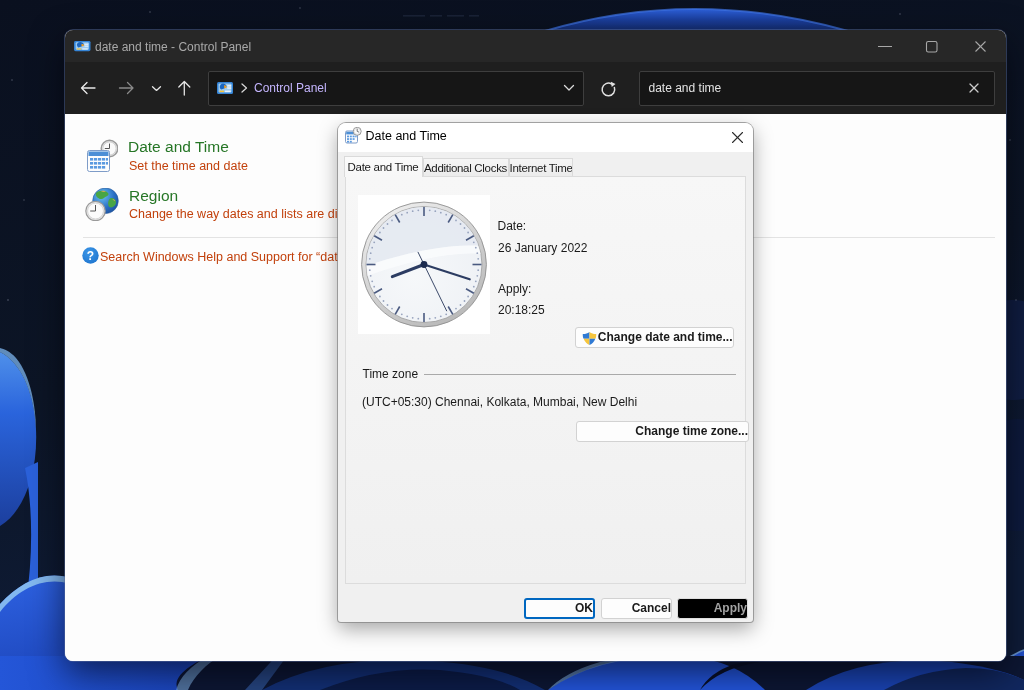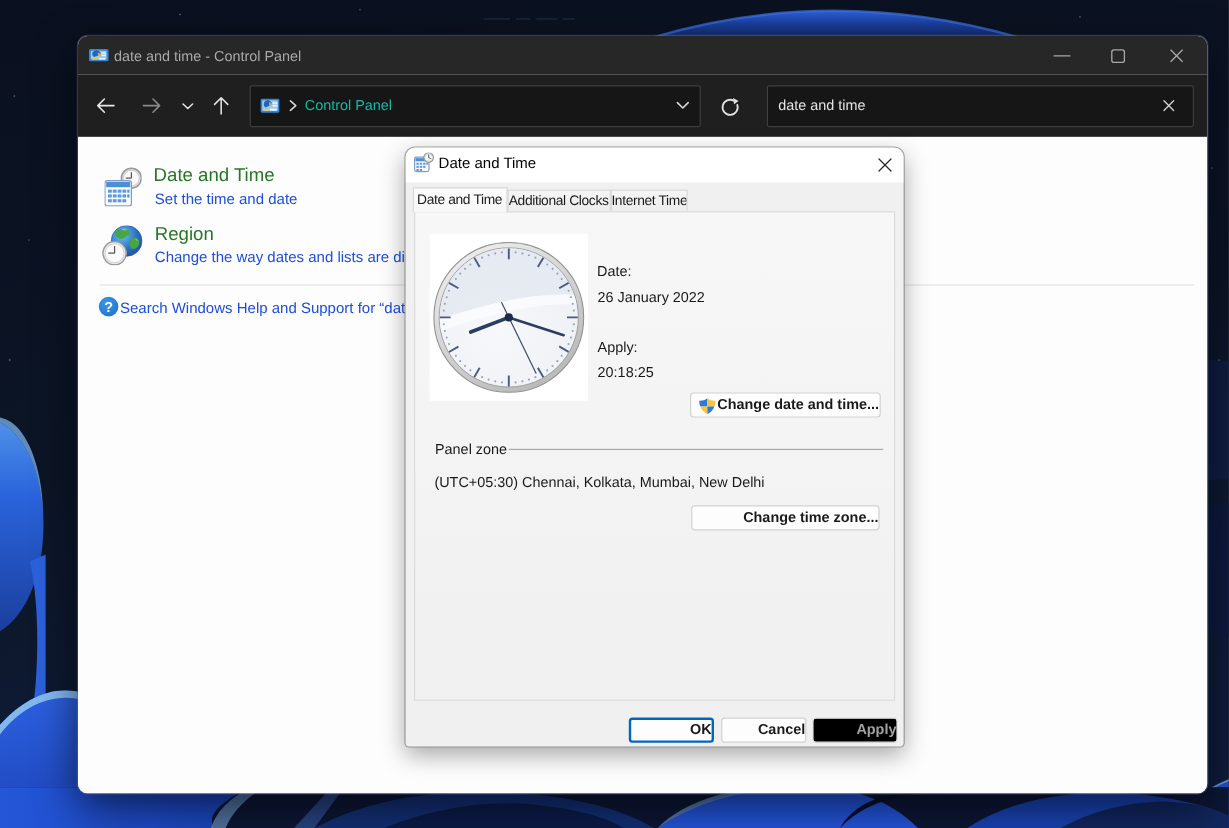--- a/index.html
+++ b/index.html
@@ -8,21 +8,21 @@
   .abs { position:absolute; }
   #wall { position:absolute; left:0; top:0; }
   #win { position:absolute; left:37px; top:30px; width:941px; height:631px;
     border-radius:8px; overflow:hidden; background:#fdfdfd;
     box-shadow:0 0 0 1px rgba(90,110,160,0.45), 0 12px 34px rgba(0,0,8,0.6);margin-left:28px; }
   #titlebar { position:absolute; left:0; top:0; width:941px; height:32px; background:#272727; }
   #navbar { position:absolute; left:0; top:32px; width:941px; height:82px; background:#1f1f1f; }
   #content { position:absolute; left:0; top:84px; width:941px; height:547px; background:#fdfdfd; }
   .navbox { position:absolute; top:8.5px; height:35px; background:#161616; border:1px solid #3e3e3e; border-radius:2px; }
   .ghead { position:absolute; color:#267626; font-size:15.5px; line-height:15.5px; white-space:nowrap; }
-  .blink { position:absolute; color:#1d4ed8; font-size:12.5px; line-height:13px; white-space:nowrap; }
+  .blink { position:absolute; color:#c2410c; font-size:12.5px; line-height:13px; white-space:nowrap; }
   #dlg { position:absolute; left:338px; top:123px; width:415px; height:499px;
     background:#f0f0f0; border-radius:8px 8px 3px 3px; overflow:hidden; font-size:12px; color:#1a1a1a;
     box-shadow:0 0 0 1px rgba(130,130,130,0.7), 0 7px 20px rgba(0,0,0,0.35); }
   #dlg .t { position:absolute; white-space:nowrap; line-height:14px; }
   .tab { position:absolute; border:1px solid #dadada; border-bottom:none; background:linear-gradient(#f5f5f5,#ececec);
     font-size:11.5px; letter-spacing:-0.3px; text-align:center; white-space:nowrap; overflow:hidden; }
   #tabpanel { position:absolute; left:6.5px; top:52.5px; width:401px; height:408.5px;
     background:linear-gradient(#f7f7f7,#f0f0f0); border:1px solid #dcdcdc; }
   .btn { position:absolute; background:#fdfdfd; border:1px solid #d2d2d2; border-radius:3px;
     font-size:12px; color:#1a1a1a; text-align:right; line-height:19px; height:21px;font-weight:bold; }
@@ -146,21 +146,21 @@
       <path d="M4.2,7.6 A3.4,3.4 0 1 1 9.6,4.8 L7.2,6.4 Z" fill="#1b66c0"></path>
       <path d="M7.2,2.9 A3.4,3.4 0 0 1 10,5.3 L7.2,6.4 Z" fill="#f0a028"></path>
       <rect x="10.2" y="3.2" width="4" height="1.3" fill="#eef6fc"></rect>
       <rect x="10.2" y="5.4" width="4" height="1.3" fill="#eef6fc"></rect>
       <rect x="2.6" y="8.6" width="4.4" height="1.5" fill="#f5c33c"></rect>
       <rect x="8" y="8.6" width="5.6" height="1.5" fill="#eaf4fc"></rect>
     </svg>
     <svg class="abs" style="left:174.5px;top:21px;" width="8" height="10" viewBox="0 0 8 10">
       <path d="M2,1 L6.5,5 L2,9" stroke="#d6d6d6" stroke-width="1.3" fill="none" stroke-linecap="round" stroke-linejoin="round"></path>
     </svg>
-    <div class="abs" style="left:189px;top:19px;font-size:12px;color:#14b8a6;">Control Panel</div>
+    <div class="abs" style="left:189px;top:19px;font-size:12px;color:#c4b5fd;">Control Panel</div>
     <svg class="abs" style="left:497.5px;top:22px;" width="12" height="8" viewBox="0 0 12 8">
       <path d="M1.5,1.5 L6,6 L10.5,1.5" stroke="#dadada" stroke-width="1.3" fill="none" stroke-linecap="round" stroke-linejoin="round"></path>
     </svg>
     <svg class="abs" style="left:534.5px;top:18.5px;" width="17" height="17" viewBox="0 0 17 17">
       <path d="M11.6,3.0 A6.3,6.3 0 1 0 14.4,6.4" stroke="#e0e0e0" stroke-width="1.5" fill="none" stroke-linecap="round"></path>
       <path d="M10.9,0.7 L15.5,3.1 L11.7,5.9 Z" fill="#e0e0e0"></path>
     </svg>
     <div class="navbox" style="left:573.5px;width:356.5px;"></div>
     <div class="abs" style="left:583.5px;top:19px;font-size:12px;color:#e3e3e3;">date and time</div>
     <svg class="abs" style="left:903px;top:20px;" width="12" height="12" viewBox="0 0 12 12">
@@ -376,22 +376,22 @@
     <div class="t" style="left:152.5px;top:126px;">20:18:25</div>
     <div class="btn" style="left:229.5px;top:150.5px;width:158.5px;">
       <svg class="abs" style="left:6px;top:2.5px;" width="15" height="15" viewBox="0 0 16 16">
         <path d="M8,1 C5.5,2.8 3,3.4 0.8,3.2 C0.8,5.8 1.1,7.5 1.8,8.2 L8,8.2 Z" fill="#2f7ad4"></path>
         <path d="M8,1 C10.5,2.8 13,3.4 15.2,3.2 C15.2,5.8 14.9,7.5 14.2,8.2 L8,8.2 Z" fill="#f6c53d"></path>
         <path d="M1.8,8.2 C2.9,11.3 5,13.6 8,14.9 L8,8.2 Z" fill="#f6c53d"></path>
         <path d="M14.2,8.2 C13.1,11.3 11,13.6 8,14.9 L8,8.2 Z" fill="#2f7ad4"></path>
       </svg>
       <span style="margin-left:12px;">Change date and time...</span>
     </div>
-    <div class="t" style="left:17px;top:190.5px;">Panel zone</div>
+    <div class="t" style="left:17px;top:190.5px;">Time zone</div>
     <div class="abs" style="left:78px;top:197.5px;width:312px;border-top:1px solid #a9a9a9;"></div>
     <div class="t" style="left:16.5px;top:218.5px;">(UTC+05:30) Chennai, Kolkata, Mumbai, New Delhi</div>
-    <div class="btn" style="left:230.5px;top:244.5px;width:157px;">Change time zone...</div>
+    <div class="btn" style="left:230.5px;top:244.5px;width:173px;">Change time zone...</div>
   </div>
 
   <div class="btn" style="left:185.5px;top:474.5px;width:71.5px;border:2px solid #0067c0;line-height:17px;padding-left:25px;">OK</div>
   <div class="btn" style="left:262.5px;top:474.5px;width:71.5px;">Cancel</div>
   <div class="btn" style="left:338.5px;top:474.5px;width:71.5px;color:#a2a2a2;background:#000000;border-color:#dedede;">Apply</div>
 </div>
 
 </body></html>

